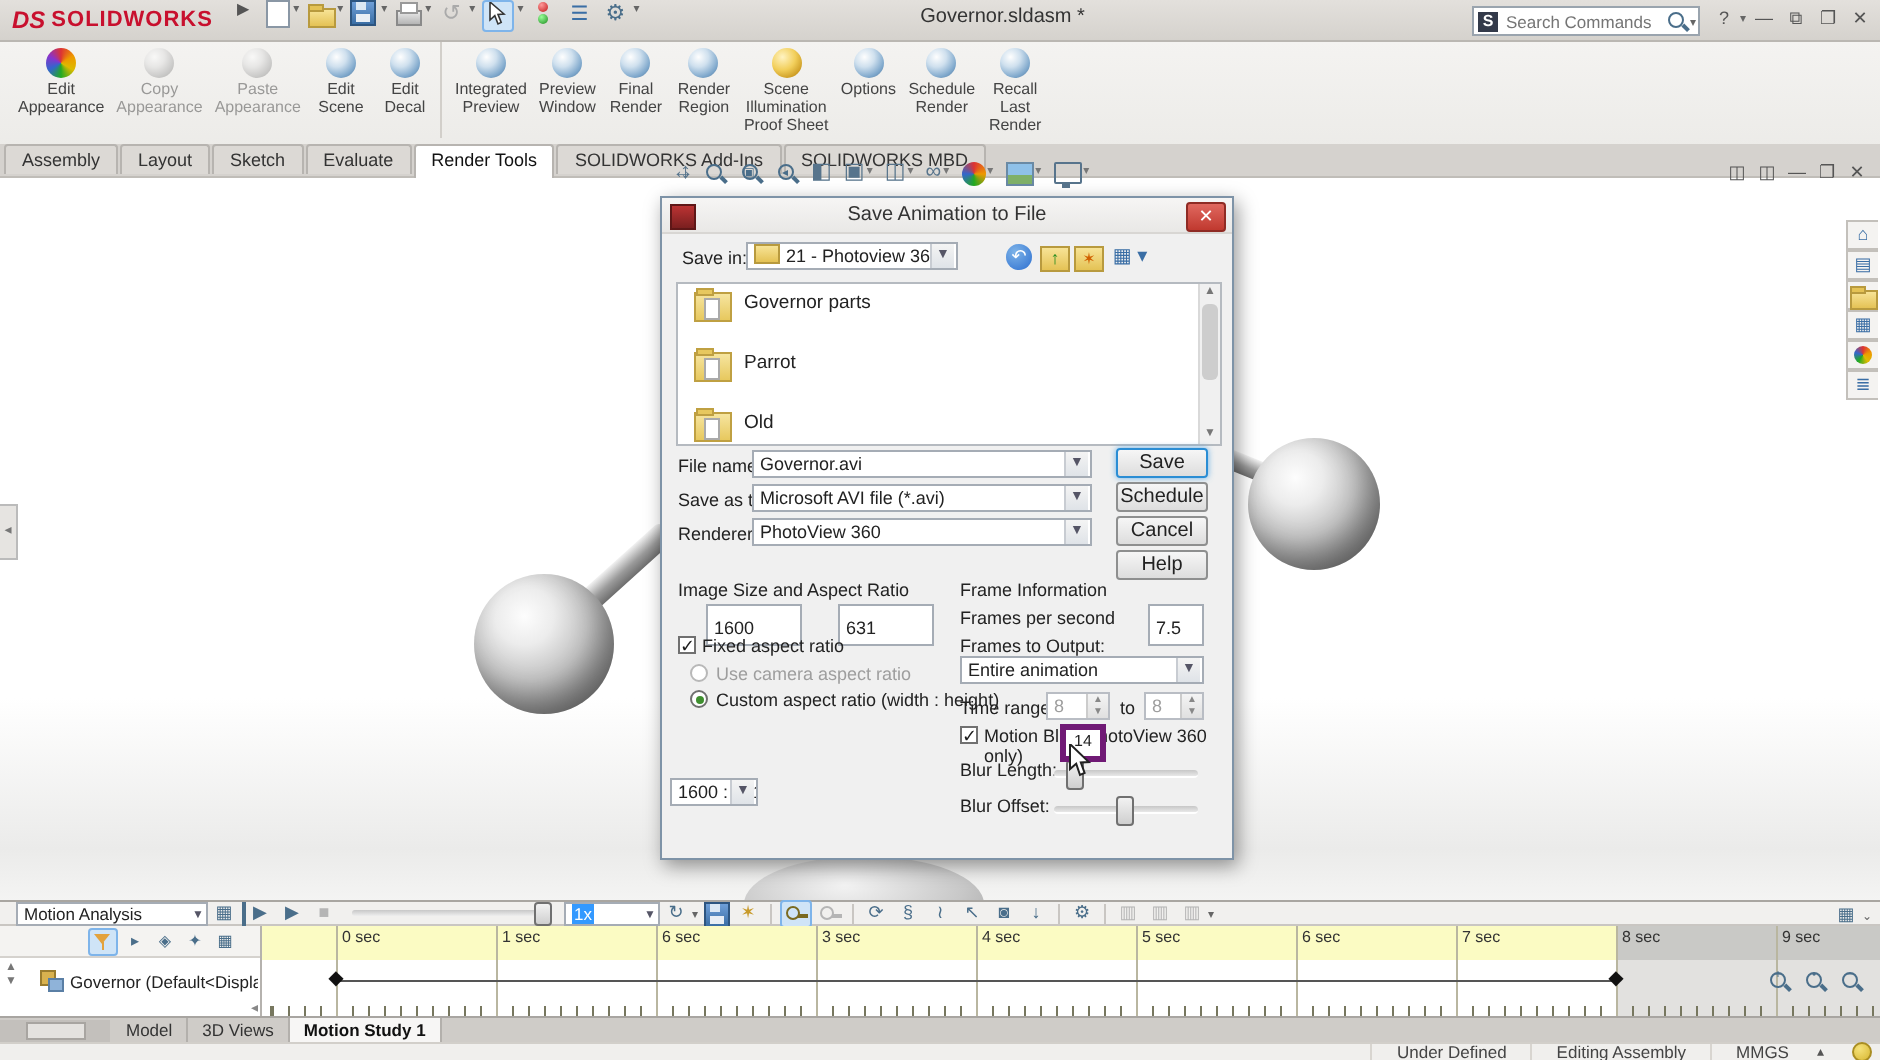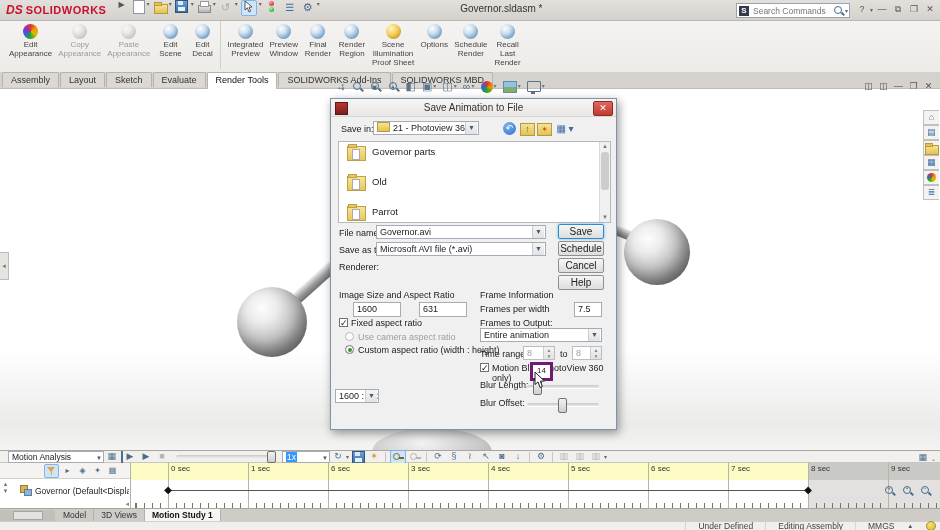--- a/index.html
+++ b/index.html
@@ -100,21 +100,21 @@
   #file-list{position:absolute;left:7px;top:42px;width:273px;height:82px;background:#fff;border:1px solid #b5bac0;box-sizing:border-box;overflow:hidden;}
   .flist-item{position:relative;height:30px;padding:4px 0 0 33px;box-sizing:border-box;font-size:9.5px;color:#222;}
   .folder-ic{position:absolute;left:8px;top:4px;width:17px;height:13px;background:linear-gradient(#f6e5a0,#e7c85e);border:1px solid #bfa042;}
   .folder-ic::before{content:"";position:absolute;left:0;top:-3px;width:7px;height:2px;background:#e7c85e;border:1px solid #bfa042;}
   .folder-ic::after{content:"";position:absolute;left:4px;top:2px;width:6px;height:9px;background:#fff;border:1px solid #aaa;}
   #list-scroll{position:absolute;right:0;top:0;width:10px;height:80px;background:#f0f0f0;border-left:1px solid #d9d9d9;}
   #list-scroll .arr{display:block;height:9px;text-align:center;font-size:6px;color:#777;line-height:9px;}
   #list-thumb{position:absolute;left:1px;top:10px;width:8px;height:38px;background:#cdcdcd;border-radius:3px;}
   .dbtn{position:absolute;width:46px;height:15px;background:linear-gradient(#f6f6f6,#dddddd);border:1px solid #8e8f8f;border-radius:2px;font-size:10px;text-align:center;line-height:14px;color:#222;box-sizing:border-box;}
   .dbtn.primary{border:1px solid #2a8dd4;box-shadow:0 0 3px rgba(70,160,230,.8);}
-  .dinput{position:absolute;height:15px;background:#fff;border:1px solid #a5acb5;box-sizing:border-box;font-size:9px;line-height:12px;padding:0 3px;}
+  .dinput{position:absolute;height:21px;background:#fff;border:1px solid #a5acb5;box-sizing:border-box;font-size:9px;line-height:12px;padding:5px 3px;}
   .cb{position:absolute;width:9px;height:9px;background:#fff;border:1px solid #707070;box-sizing:border-box;font-size:9px;line-height:8px;text-align:center;color:#1a1a1a;}
   .radio{position:absolute;width:9px;height:9px;border:1px solid #707070;border-radius:50%;background:#fff;box-sizing:border-box;}
   .radio.sel::before{content:"";position:absolute;left:1.5px;top:1.5px;width:4px;height:4px;border-radius:50%;background:#3f8f2f;}
   .radio.dis{border-color:#b8b8b8;}
   .dis-text{color:#9e9e9e !important;}
   .spin{position:absolute;height:14px;background:#fff;border:1px solid #b9bdc4;box-sizing:border-box;font-size:9px;line-height:12px;padding:0 12px 0 3px;color:#9e9e9e;}
   .spin .ud{position:absolute;right:0;top:0;width:10px;height:12px;font-size:5px;line-height:6px;text-align:center;color:#888;background:linear-gradient(#f4f4f4,#e0e0e0);border-left:1px solid #ccc;}
   .slider{position:absolute;height:3px;background:linear-gradient(#c7c7c7,#e8e8e8);border-bottom:1px solid #fff;border-radius:2px;}
   .sthumb{position:absolute;top:-5px;width:7px;height:13px;background:linear-gradient(#f2f2f2,#cfcfcf);border:1px solid #707070;border-radius:2px;}
   #mb-tooltip{position:absolute;left:199px;top:263px;width:17px;height:13px;background:#fff;border:3px solid #701a75;font-size:8px;text-align:center;line-height:12px;z-index:40;}
@@ -364,25 +364,25 @@
     <span class="navbtn" style="left:206px;top:24px;" data-name="new-folder-icon">✶</span>
     <span class="navbtn" style="left:223px;top:23px;" data-name="view-menu-icon">▦ ▾</span>
 
     <div id="file-list" data-name="folder-list">
       <div class="flist-item" data-name="folder-item">
           <span class="folder-ic" data-name="folder-icon"></span>
           <span>Governor parts</span>
         </div>
         <div class="flist-item" data-name="folder-item">
           <span class="folder-ic" data-name="folder-icon"></span>
-          <span>Old</span>
+          <span>Parrot</span>
         </div>
         <div class="flist-item" data-name="folder-item">
           <span class="folder-ic" data-name="folder-icon"></span>
-          <span>Parrot</span>
+          <span>Old</span>
         </div>
       <div id="list-scroll" data-name="list-scrollbar">
         <span class="arr" data-name="scroll-up-icon">▲</span>
         <div id="list-thumb" data-name="scrollbar-thumb"></div>
         <span class="arr" style="position:absolute;bottom:0;width:100%;" data-name="scroll-down-icon">▼</span>
       </div>
     </div>
 
     <span class="dlabel" style="left:8px;top:129px;" data-name="file-name-label">File name:</span>
     <div class="combo" style="left:45px;top:126px;width:170px;" data-name="file-name-combo">
@@ -390,38 +390,41 @@
     </div>
     <div class="dbtn primary" style="left:227px;top:125px;" data-name="save-button">Save</div>
 
     <span class="dlabel" style="left:8px;top:146px;" data-name="save-as-type-label">Save as type:</span>
     <div class="combo" style="left:45px;top:143px;width:170px;" data-name="save-as-type-combo">
       <span>Microsoft AVI file (*.avi)</span><span class="chev" data-name="chevron-down-icon">▼</span>
     </div>
     <div class="dbtn" style="left:227px;top:142px;" data-name="schedule-button">Schedule</div>
 
     <span class="dlabel" style="left:8px;top:163px;" data-name="renderer-label">Renderer:</span>
+    <div class="combo" style="left:45px;top:160px;width:170px;" data-name="renderer-combo">
+      <span>PhotoView 360</span><span class="chev" data-name="chevron-down-icon">▼</span>
+    </div>
     <div class="dbtn" style="left:227px;top:159px;" data-name="cancel-button">Cancel</div>
     <div class="dbtn" style="left:227px;top:176px;" data-name="help-button">Help</div>
 
     <span class="dlabel" style="left:8px;top:191px;" data-name="image-size-group-title">Image Size and Aspect Ratio</span>
     <div class="dinput" style="left:22px;top:203px;width:48px;" data-name="image-width-input">1600</div>
     <div class="dinput" style="left:88px;top:203px;width:48px;" data-name="image-height-input">631</div>
     <span class="cb" style="left:8px;top:219px;" data-name="fixed-aspect-checkbox">✓</span>
     <span class="dlabel" style="left:20px;top:219px;" data-name="fixed-aspect-label">Fixed aspect ratio</span>
     <span class="radio dis" style="left:14px;top:233px;" data-name="camera-aspect-radio"></span>
     <span class="dlabel dis-text" style="left:27px;top:233px;" data-name="camera-aspect-label">Use camera aspect ratio</span>
     <span class="radio sel" style="left:14px;top:246px;" data-name="custom-aspect-radio"></span>
     <span class="dlabel" style="left:27px;top:246px;" data-name="custom-aspect-label">Custom aspect ratio (width : height)</span>
     <div class="combo" style="left:4px;top:258px;width:44px;margin-top:32px;" data-name="aspect-ratio-combo">
       <span>1600 : 631</span><span class="chev" data-name="chevron-down-icon">▼</span>
     </div>
 
     <span class="dlabel" style="left:149px;top:191px;" data-name="frame-info-group-title">Frame Information</span>
-    <span class="dlabel" style="left:149px;top:205px;" data-name="fps-label">Frames per width</span>
+    <span class="dlabel" style="left:149px;top:205px;" data-name="fps-label">Frames per second</span>
     <div class="dinput" style="left:243px;top:203px;width:28px;" data-name="fps-input">7.5</div>
     <span class="dlabel" style="left:149px;top:219px;" data-name="frames-to-output-label">Frames to Output:</span>
     <div class="combo" style="left:149px;top:229px;width:122px;" data-name="frames-to-output-combo">
       <span>Entire animation</span><span class="chev" data-name="chevron-down-icon">▼</span>
     </div>
     <span class="dlabel" style="left:149px;top:250px;" data-name="time-range-label">Time range:</span>
     <div class="spin" style="left:192px;top:247px;width:32px;" data-name="time-from-spinner">
       <span>8</span><span class="ud" data-name="spinner-arrows-icon">▲<br>▼</span>
     </div>
     <span class="dlabel" style="left:229px;top:250px;" data-name="to-label">to</span>

